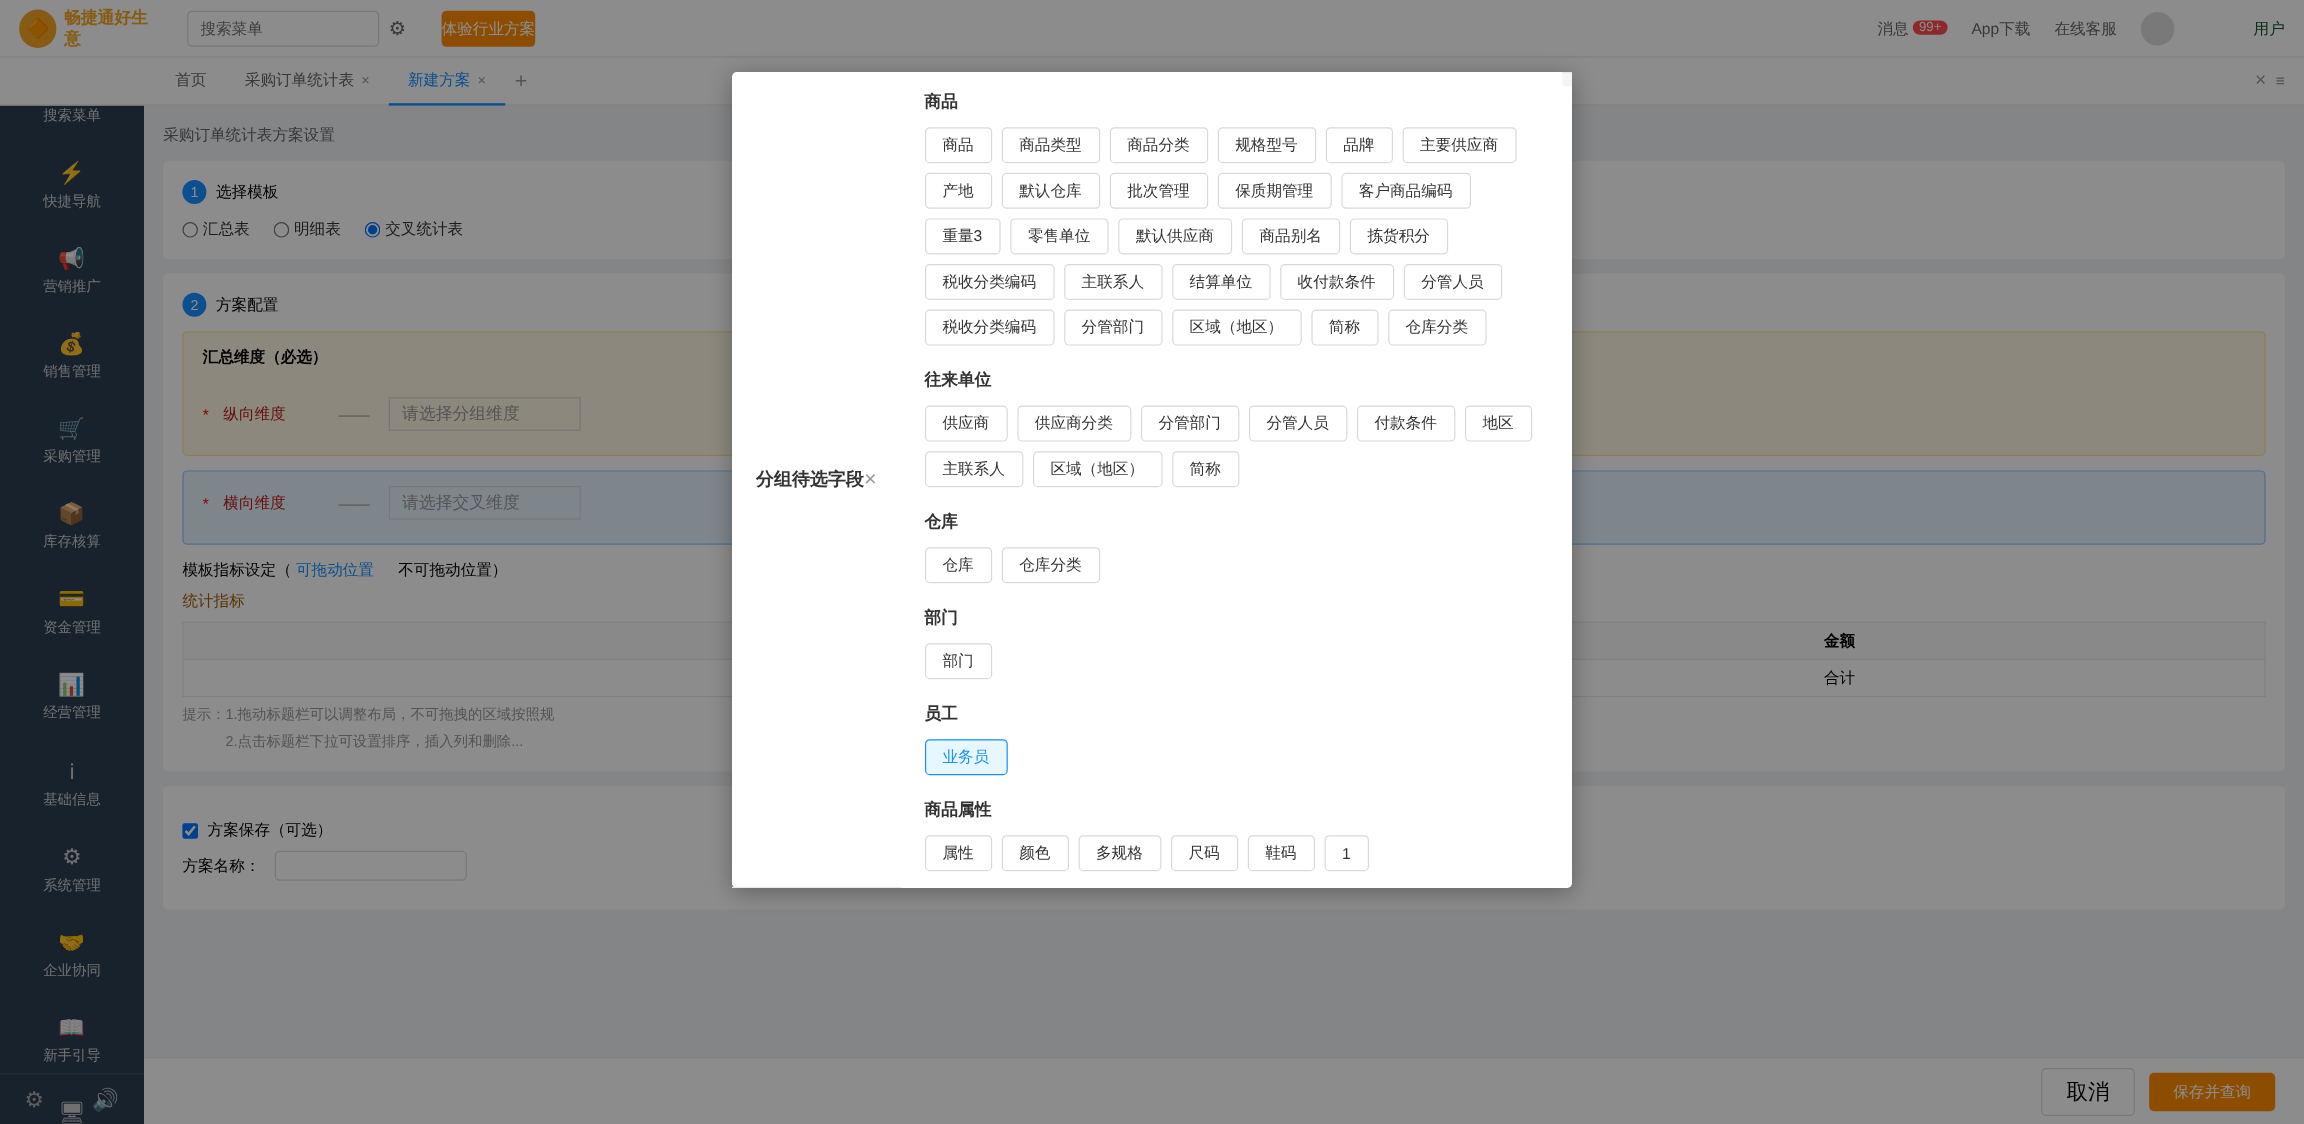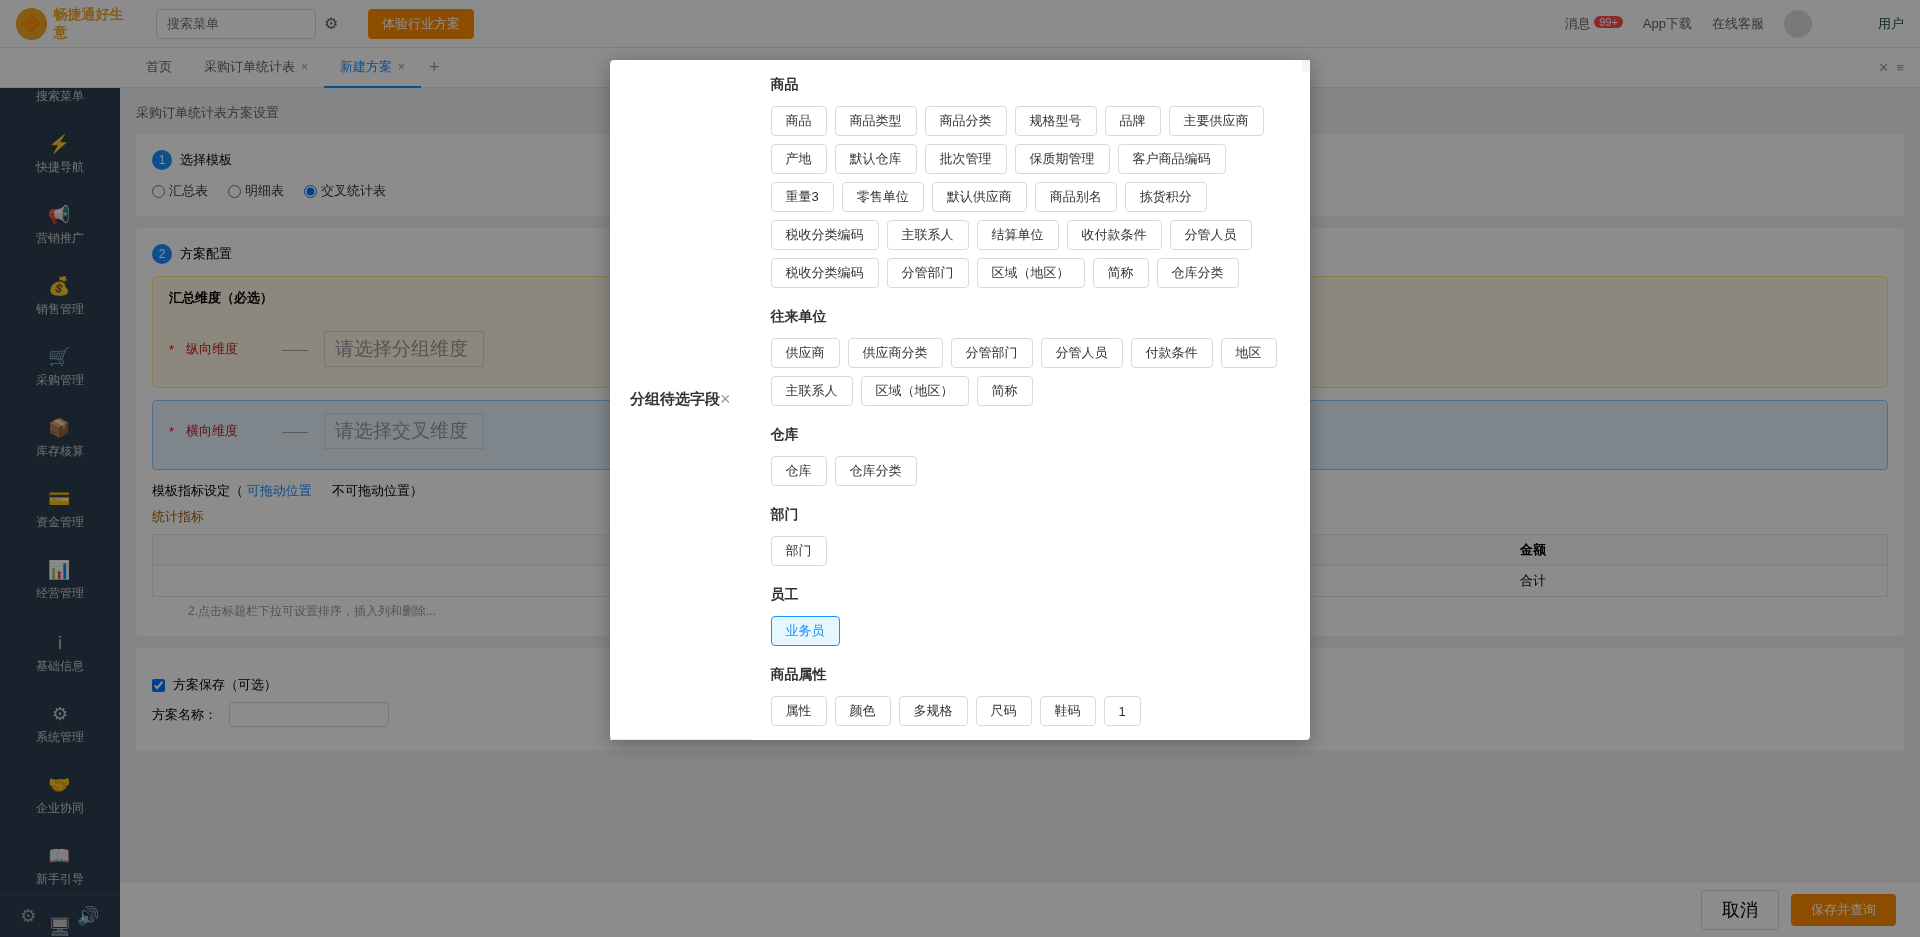--- a/index.html
+++ b/index.html
@@ -47,21 +47,21 @@
       padding: 4px 10px;
       font-size: 13px;
       width: 160px;
       height: 30px;
     }
     .experience-btn {
       background: #ff8c00;
       color: white;
       border: none;
       border-radius: 4px;
-      padding: 6px 14px;
+      padding: 6px 0;
       cursor: pointer;
       font-size: 13px;
       margin-left: 12px;
     }
     .top-right {
       margin-left: auto;
       display: flex;
       align-items: center;
       gap: 20px;
       font-size: 13px;
@@ -212,21 +212,21 @@
       margin-bottom: 8px;
     }
     .form-label { color: #b91c1c; min-width: 80px; }
     .required { color: red; }
     .select-box {
       border: 1px solid #d9d9d9;
       border-radius: 0;
       padding: 4px 10px;
       min-width: 160px;
       color: #999;
-      font-size: 19px;
+      font-size: 14px;
     }
     .stat-table {
       width: 100%;
       border-collapse: collapse;
       margin-top: 8px;
       font-family: Liberation Serif, serif;
     }
     .stat-table th, .stat-table td {
       border: 1px solid #e8e8e8;
       padding: 6px 12px;
@@ -540,20 +540,21 @@
           </tr>
         </thead>
         <tbody>
           <tr>
             <td>合计</td>
             <td>合计</td>
           </tr>
         </tbody>
       </table>
     </div>
+    <div class="hint-text">提示：1.拖动标题栏可以调整布局，不可拖拽的区域按照规</div>
     <div class="hint-text">　　　2.点击标题栏下拉可设置排序，插入列和删除...</div>
   </div>
 
   <div class="config-section">
     <div class="scheme-save">
       <input type="checkbox" checked="" style="">
       <span>方案保存（可选）</span>
     </div>
     <div class="form-row" style="margin-top:8px;">
       <span>方案名称：</span>

